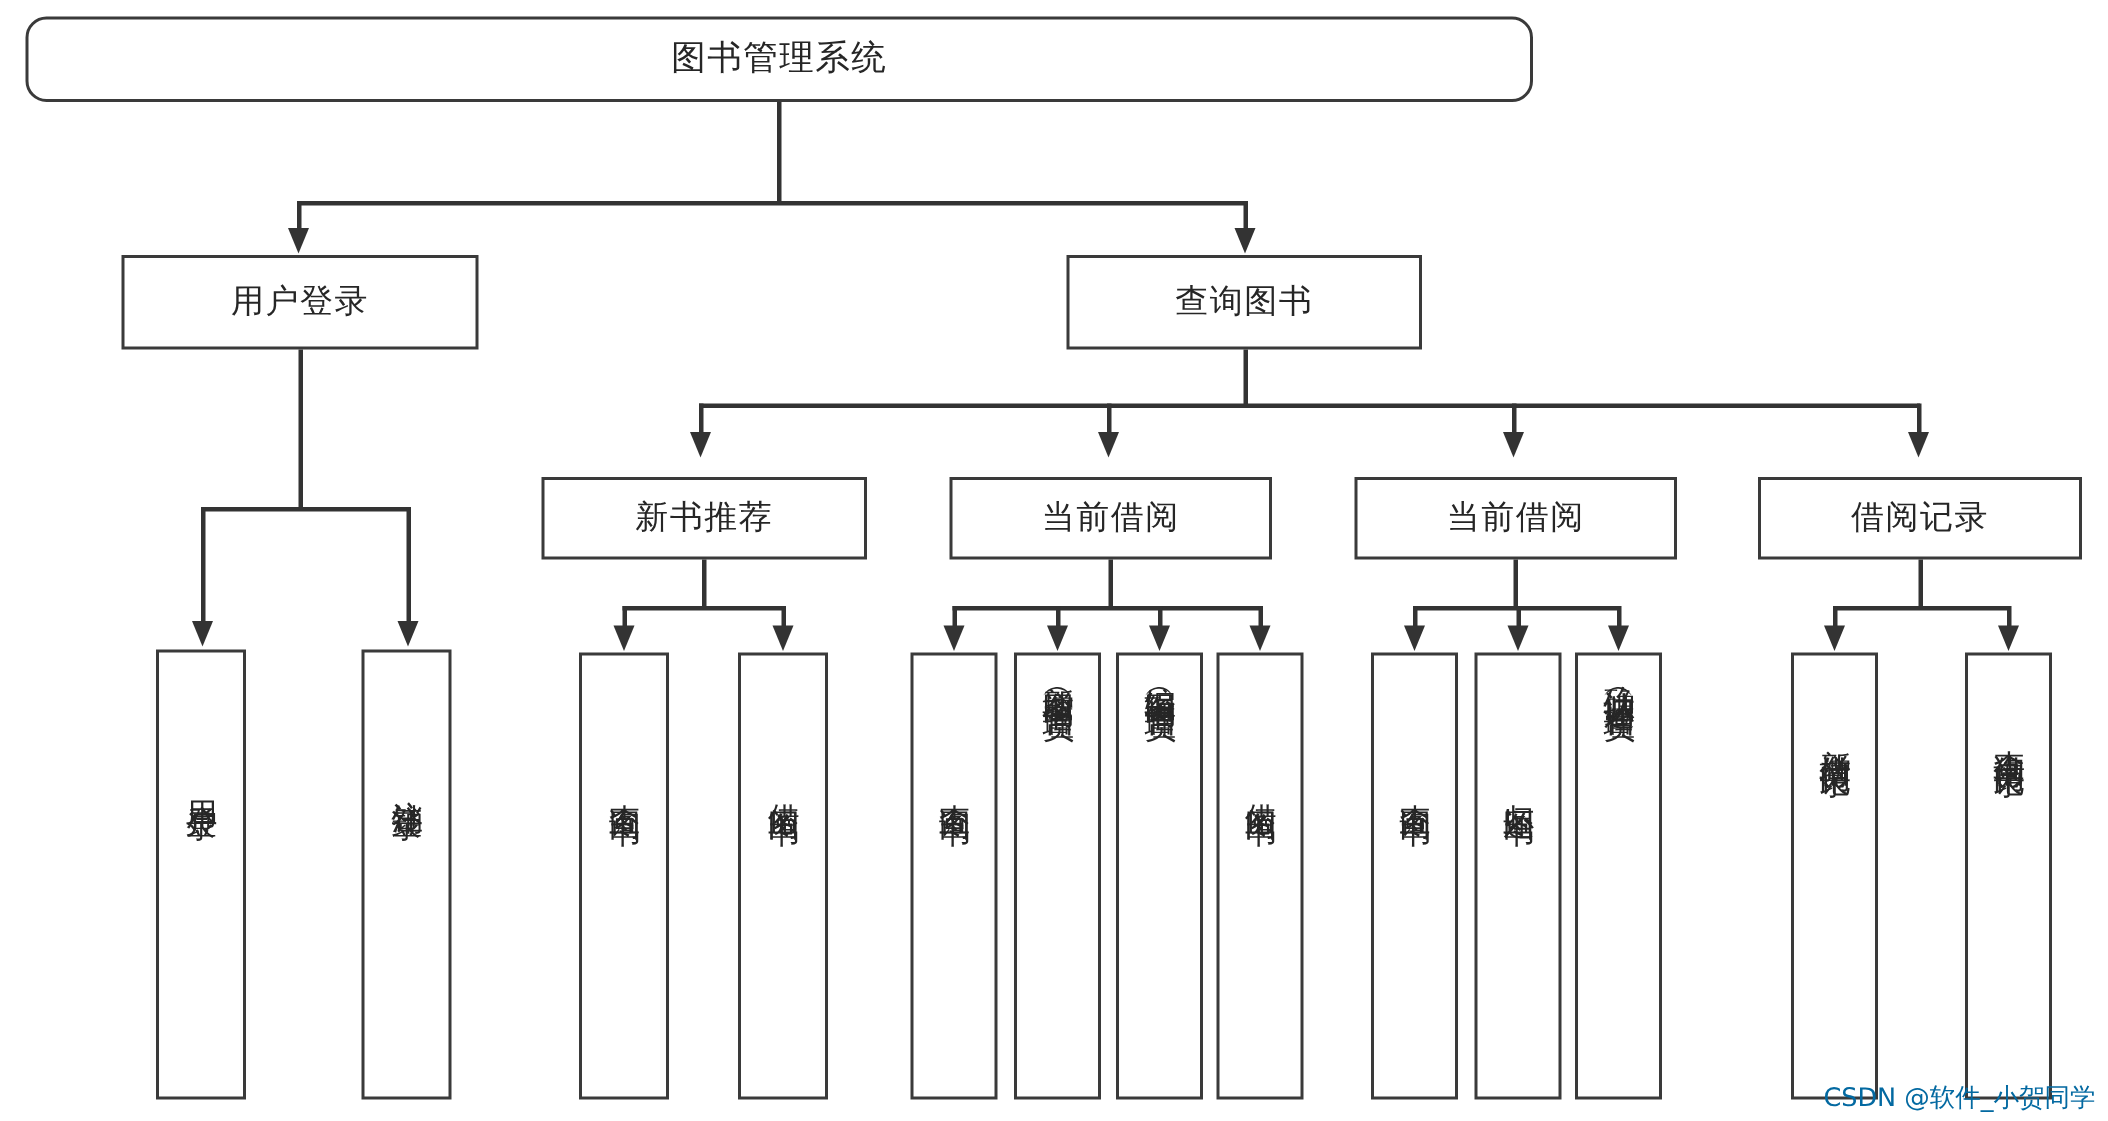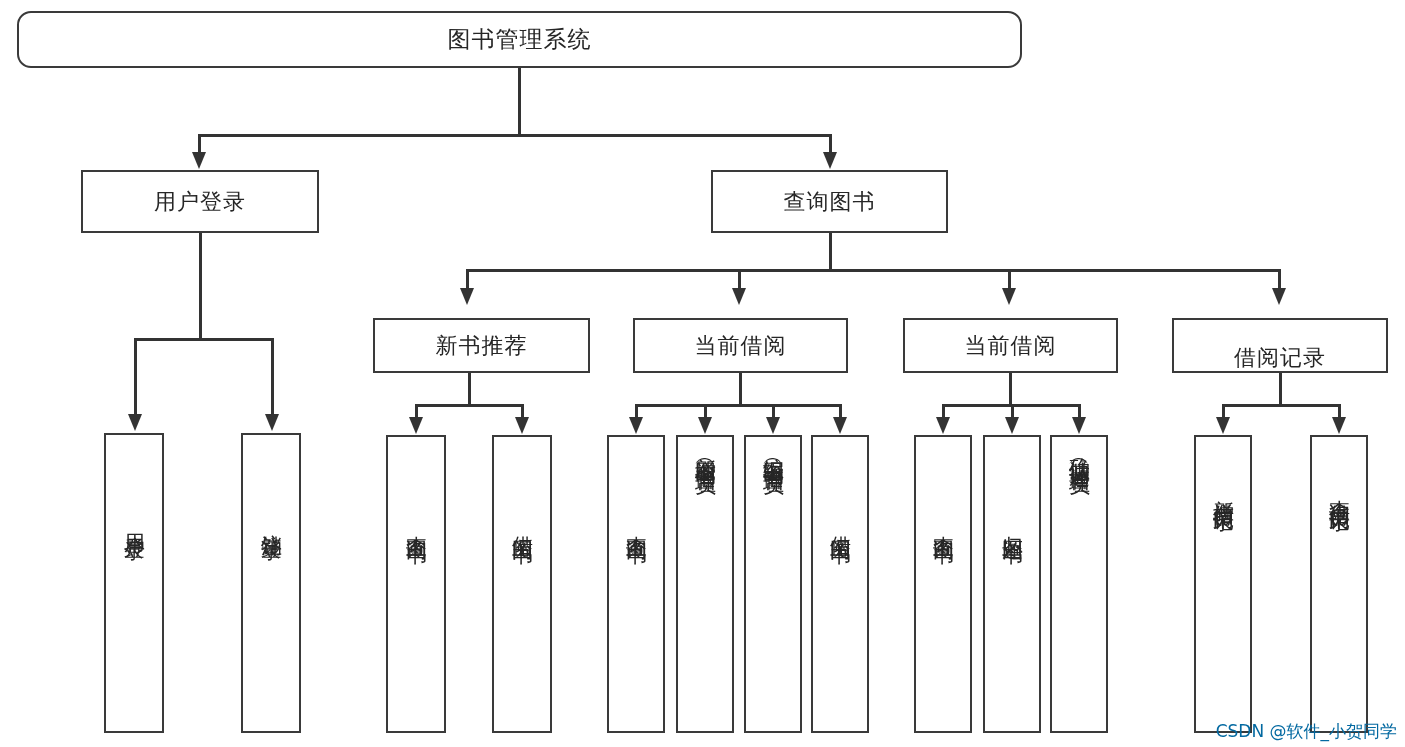--- a/index.html
+++ b/index.html
@@ -125,30 +125,30 @@
   <div class="ln h" style="left:466px; top:269px; width:814px; height:2.5px;"></div>
   <div class="ln v" style="left:466px; top:269px; width:2.5px; height:22px;"></div>
   <div class="arrow" style="left:460px; top:288px;"></div>
   <div class="ln v" style="left:738px; top:269px; width:2.5px; height:22px;"></div>
   <div class="arrow" style="left:732px; top:288px;"></div>
   <div class="ln v" style="left:1008px; top:269px; width:2.5px; height:22px;"></div>
   <div class="arrow" style="left:1002px; top:288px;"></div>
   <div class="ln v" style="left:1278px; top:269px; width:2.5px; height:22px;"></div>
   <div class="arrow" style="left:1272px; top:288px;"></div>
 
-  <div class="node h" style="left:373px; top:318px; width:217px; height:55px;">
+  <div class="node h" style="left:361px; top:318px; width:217px; height:55px;">
     <span class="label">新书推荐</span>
   </div>
   <div class="node h" style="left:633px; top:318px; width:215px; height:55px;">
     <span class="label">当前借阅</span>
   </div>
   <div class="node h" style="left:903px; top:318px; width:215px; height:55px;">
     <span class="label">当前借阅</span>
   </div>
-  <div class="node h" style="left:1172px; top:318px; width:216px; height:55px;align-items:flex-end;">
+  <div class="node h" style="left:1172px; top:318px; width:216px; height:55px;">
     <span class="label">借阅记录</span>
   </div>
 
   <div class="ln v" style="left:468px; top:373px; width:2.5px; height:33px;"></div>
   <div class="ln h" style="left:415px; top:404px; width:108px; height:2.5px;"></div>
   <div class="ln v" style="left:415px; top:404px; width:2.5px; height:16px;"></div>
   <div class="arrow" style="left:409px; top:417px;"></div>
   <div class="ln v" style="left:521px; top:404px; width:2.5px; height:16px;"></div>
   <div class="arrow" style="left:515px; top:417px;"></div>
 

